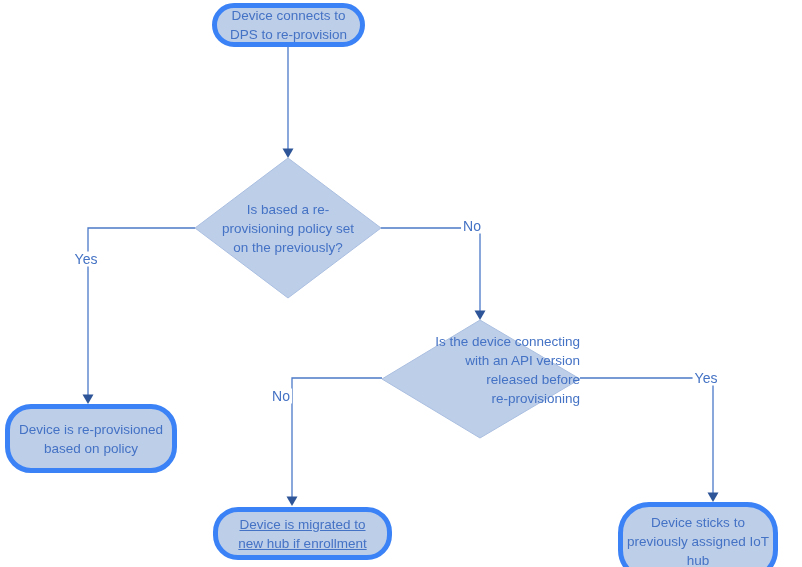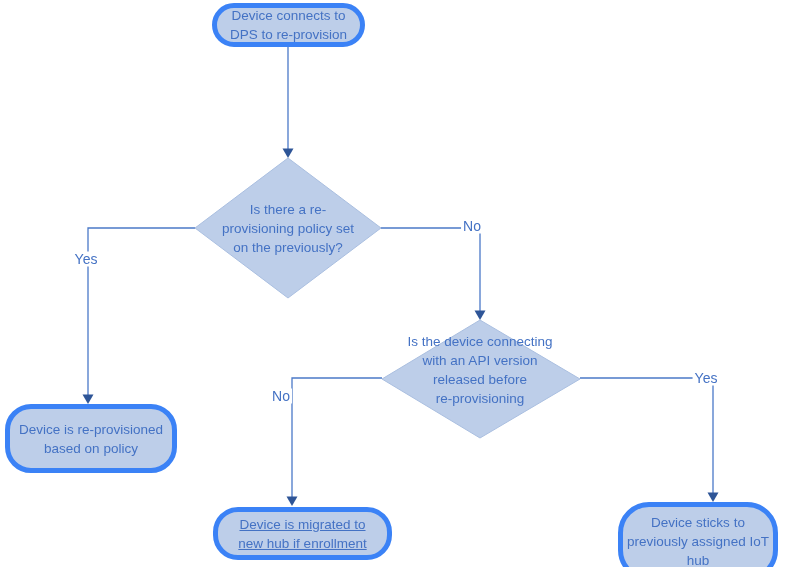--- a/index.html
+++ b/index.html
@@ -40,21 +40,21 @@
   .node-stick   { left: 618px; top: 502px; width: 160px; height: 79px; border-radius: 31px; }
   .diamond-text {
     position: absolute;
     z-index: 2;
     color: #4472c4;
     font-size: 13.5px;
     line-height: 19px;
     text-align: center;
   }
   .d1-text { left: 178px; top: 200px; width: 220px; }
-  .d2-text { left: 380px; top: 332px; width: 200px; }
+  .d2-text { left: 380px; top: 332px; width: 200px; text-align: right; }
   .tline { display: block; white-space: nowrap; }
   .edge-label {
     position: absolute;
     z-index: 3;
     transform: translate(-50%, -50%);
     background: #ffffff;
     color: #4472c4;
     font-size: 14px;
     line-height: 15px;
     padding: 0 2px;
@@ -90,21 +90,21 @@
     <path class="wire" d="M580 378 L713 378 L713 493"></path>
     <path class="head" d="M707.5 492.5 L718.5 492.5 L713 502 Z"></path>
   </svg>
 
   <div class="node node-start">
     <span class="tline">Device connects to</span>
     <span class="tline">DPS to re-provision</span>
   </div>
 
   <div class="diamond-text d1-text">
-    <span class="tline">Is there a re-</span>
+    <span class="tline">Is based a re-</span>
     <span class="tline">provisioning policy set</span>
     <span class="tline">on the previously?</span>
   </div>
 
   <div class="diamond-text d2-text">
     <span class="tline">Is the device connecting</span>
     <span class="tline">with an API version</span>
     <span class="tline">released before</span>
     <span class="tline">re-provisioning</span>
   </div>

